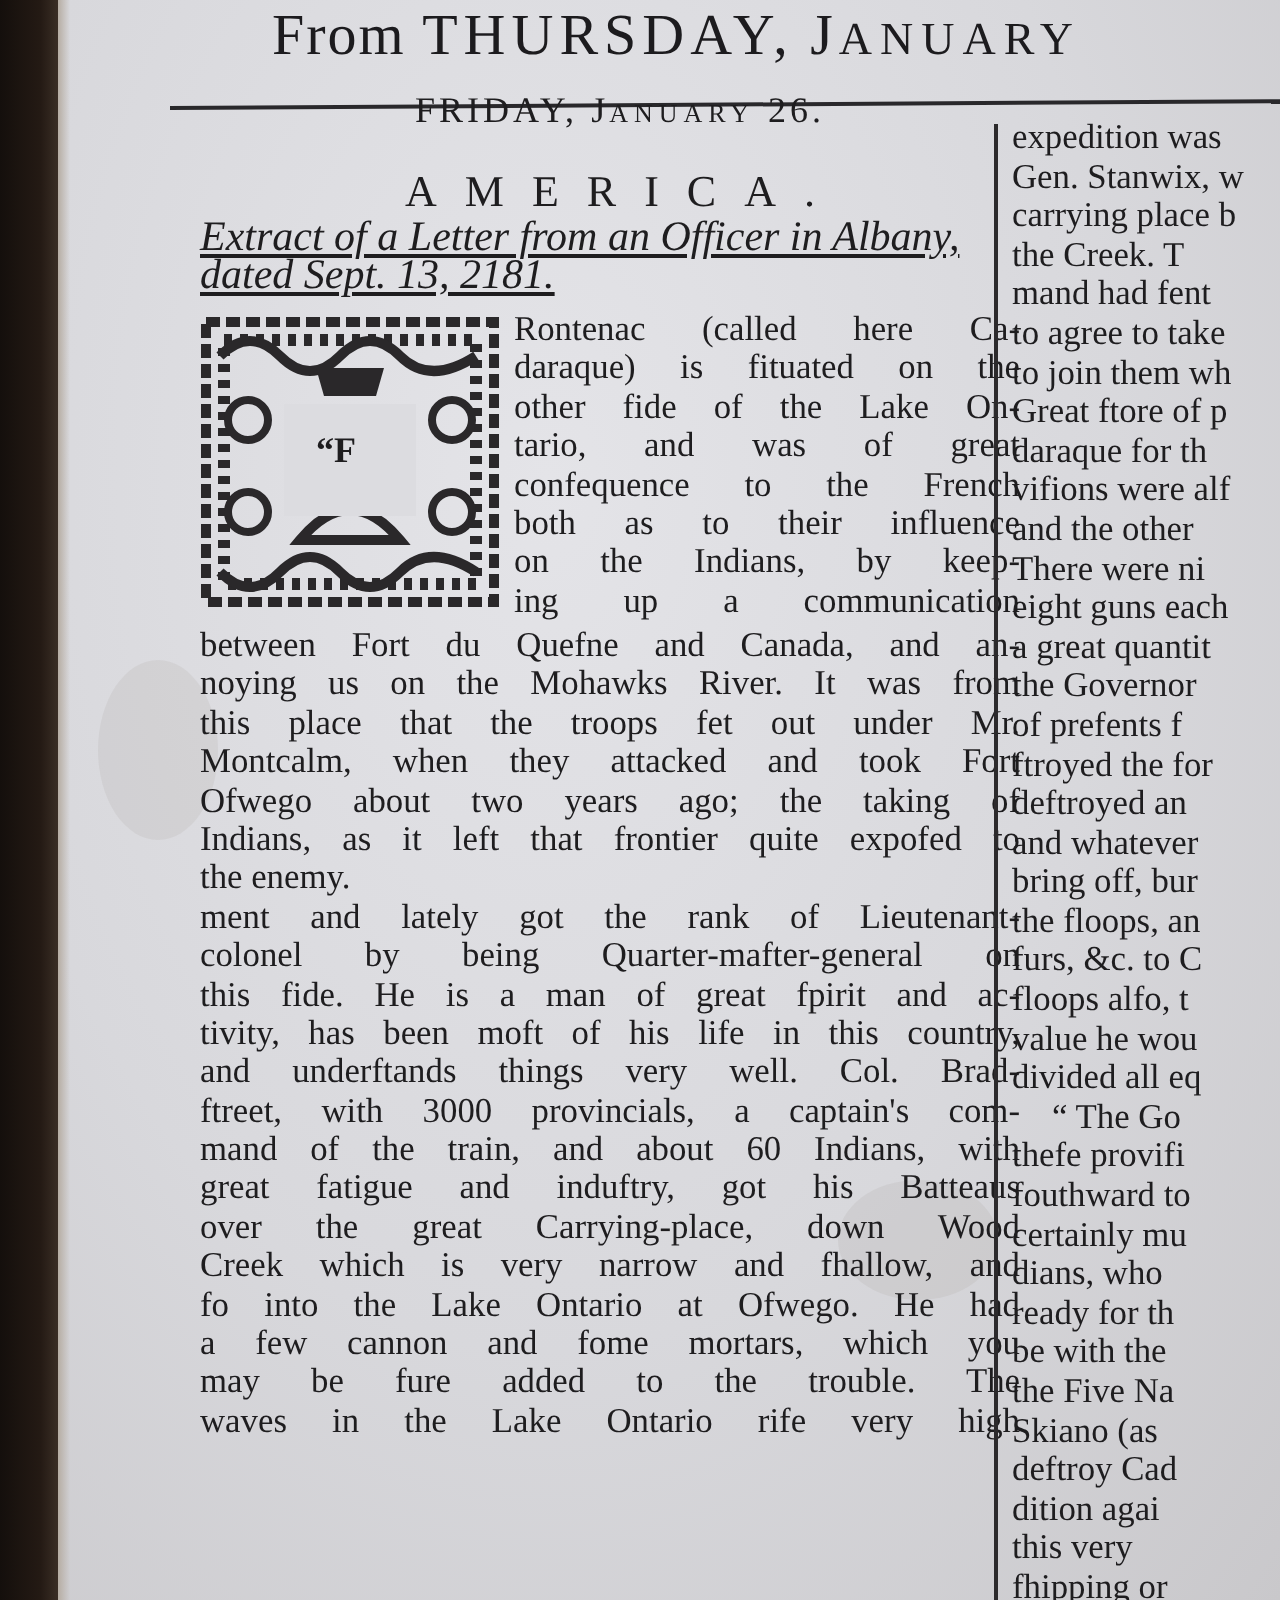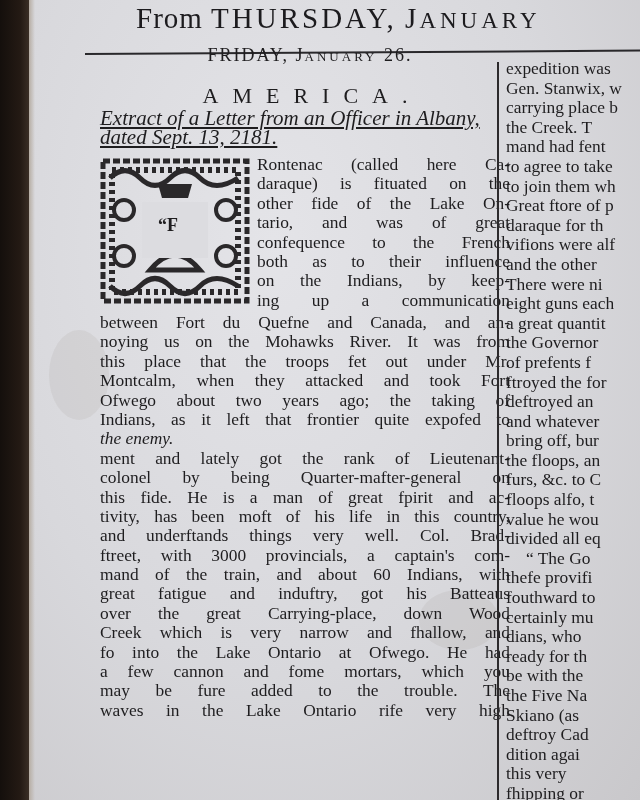--- a/index.html
+++ b/index.html
@@ -53,21 +53,21 @@
     .drop-wrap { position: relative; height: 146px; margin-top: 8px; }
     .drop-cap {
       position: absolute; left: 0; top: 3px; width: 150px; height: 146px;
     }
     .drop-cap svg { width: 150px; height: 146px; display: block; }
     .drop-letter {
       position: absolute; left: 58px; top: 58px; font-size: 18px; font-weight: bold;
     }
     .intro-lines { position: absolute; left: 157px; top: 0; width: 253px; }
     .line { display: block; height: 19.4px; white-space: nowrap; text-align: justify; text-align-last: justify; }
-    .line.last { text-align-last: left; font-style: italic; }
+    .line.last { text-align-last: left; }
     .line.indent { text-indent: 20px; }
     .full-lines { margin-top: 12px; }
     .col-divider {
       position: absolute; left: 497px; top: 62px; width: 2px; height: 738px;
       background: #2c2a2c;
     }
     .col-right {
       position: absolute; left: 506px; top: 58px; width: 160px; overflow: hidden;
     }
     .col-right .line { text-align: left; text-align-last: left; font-size: 17.4px; height: 19.6px; }

